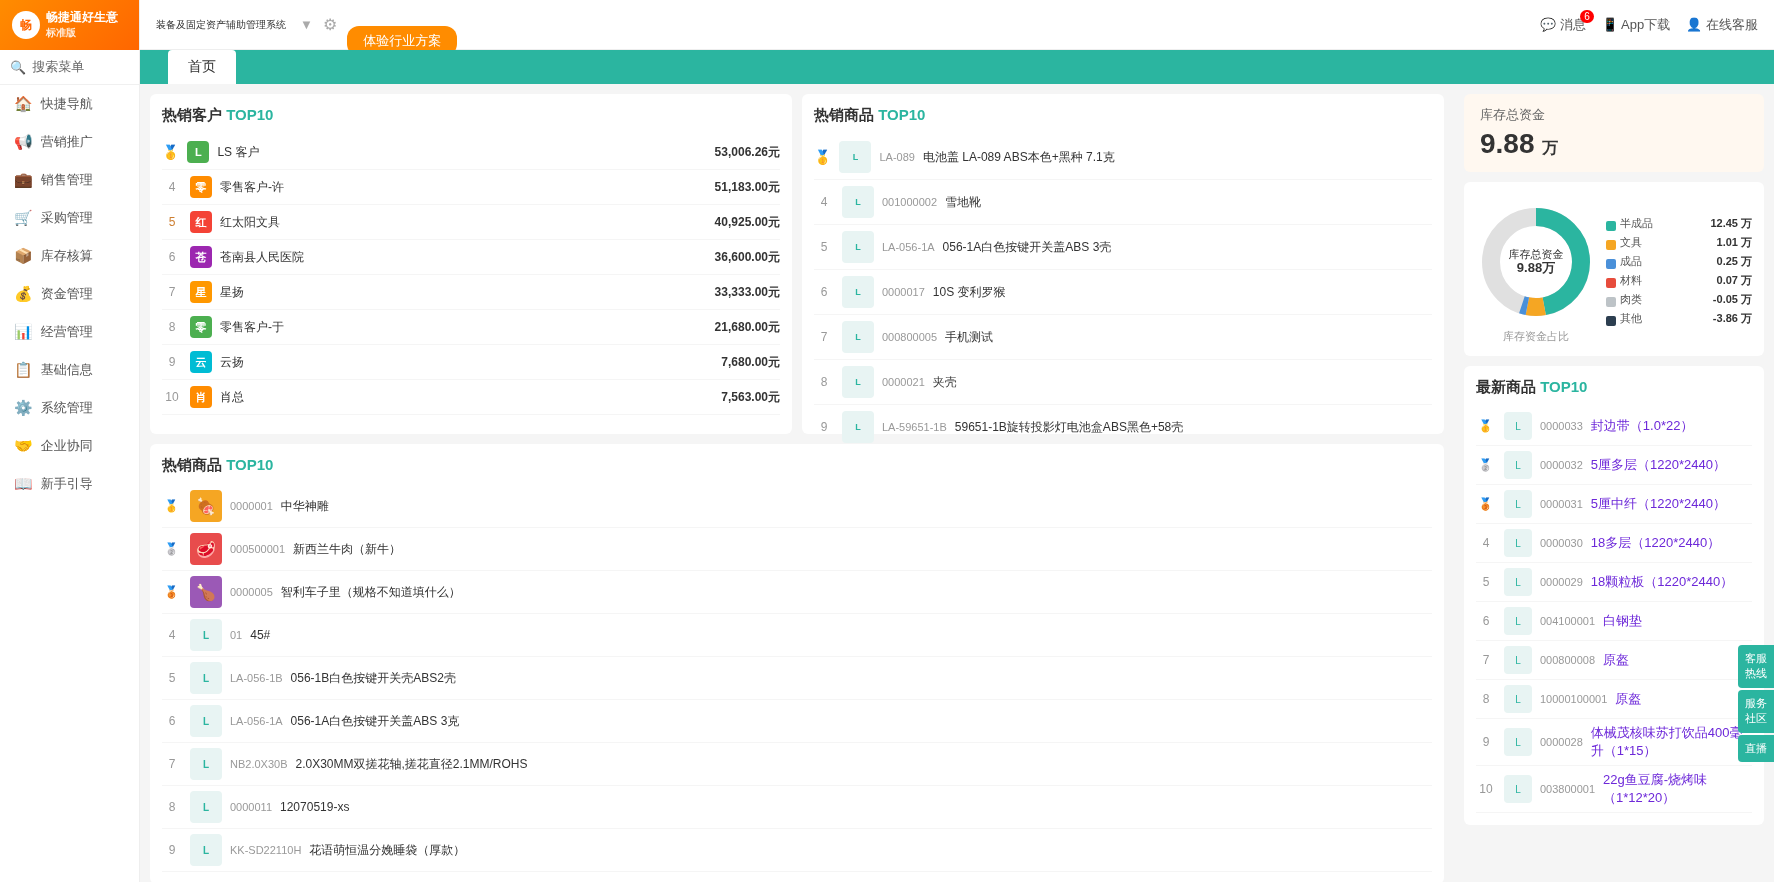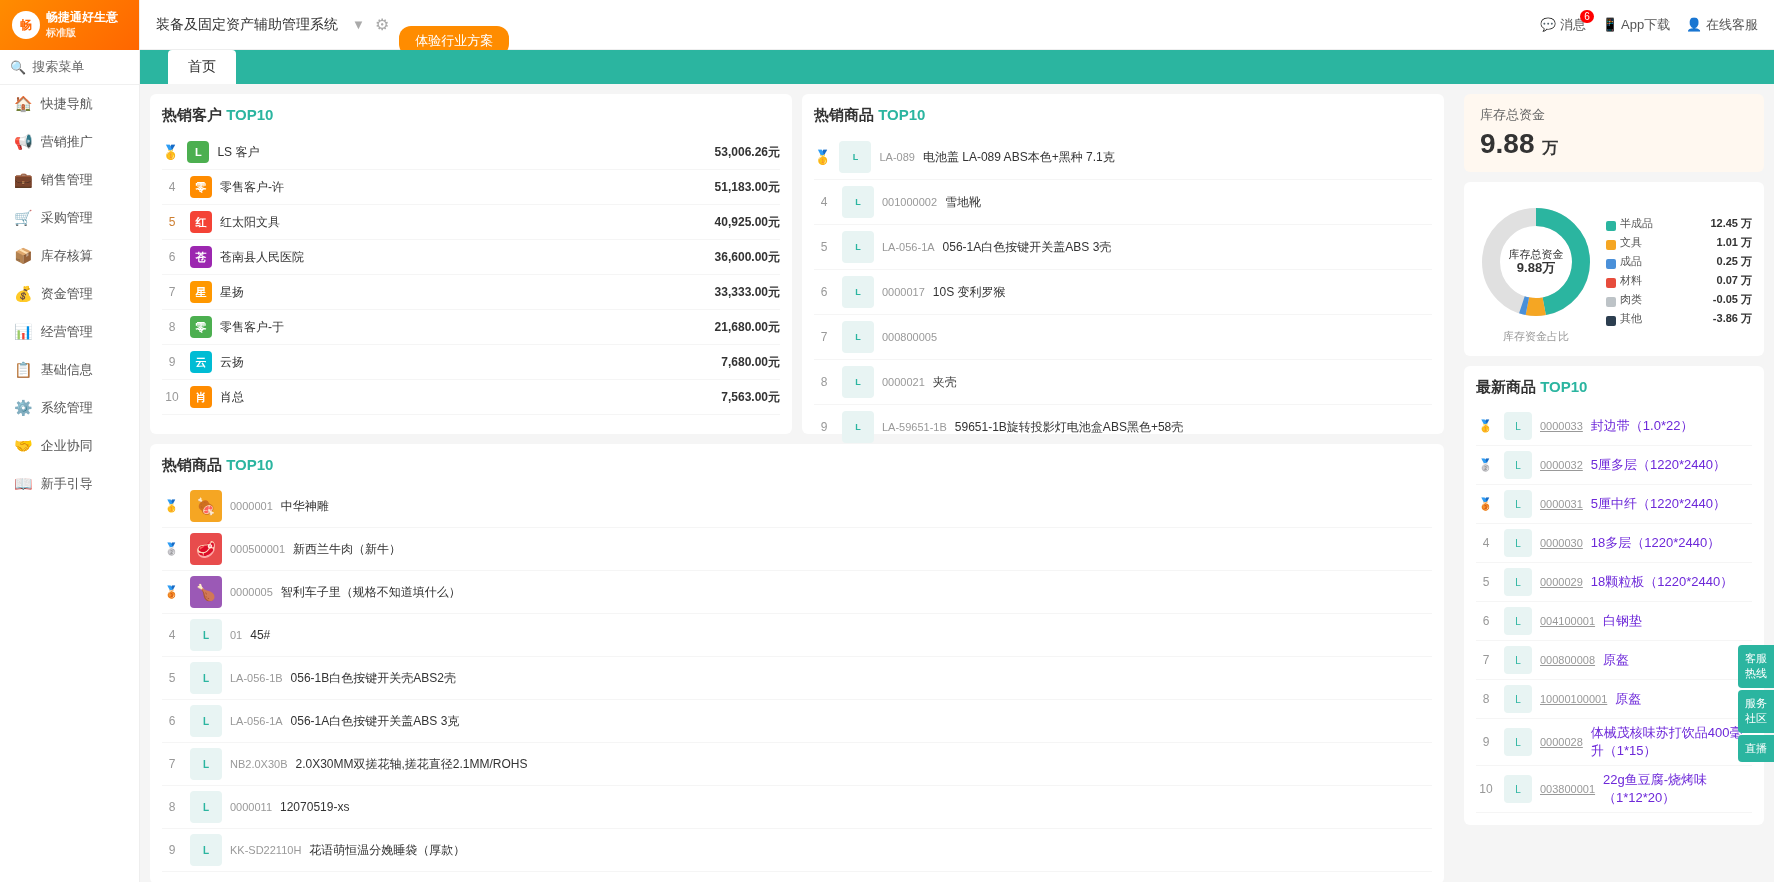--- a/index.html
+++ b/index.html
@@ -66,21 +66,21 @@
       background: #fff;
       height: 50px;
       display: flex;
       align-items: center;
       padding: 0 16px;
       gap: 10px;
       border-bottom: 1px solid #eee;
       flex-shrink: 0;
     }
     .topbar-title {
-      font-size: 14px;
+      font-size: 10px;
       color: #333;
       margin-right: 4px;
     }
     .topbar-dropdown {
       color: #aaa;
       cursor: pointer;
     }
     .topbar-gear {
       color: #aaa;
       cursor: pointer;
@@ -304,21 +304,21 @@
       flex-shrink: 0;
     }
     .np-img-placeholder {
       width: 28px; height: 28px;
       border-radius: 4px;
       background: #e8f4f3;
       display: flex; align-items: center; justify-content: center;
       font-size: 10px; color: #2bb5a0;
       flex-shrink: 0;
     }
-    .np-code { color: #999; font-size: 11px; white-space: nowrap; text-decoration: underline; }
+    .np-code { color: #999; font-size: 11px; white-space: nowrap; }
     .np-name { color: #6d28d9; font-size: 13px; flex: 1; }
 
     
     .float-cs {
       position: fixed;
       right: 0;
       bottom: 120px;
       display: flex;
       flex-direction: column;
       gap: 2px;
@@ -526,20 +526,21 @@
             <div class="rank-item">
               <span class="rank-num">6</span>
               <div class="product-img-placeholder" style="font-size:9px;">L</div>
               <span class="product-code">0000017</span>
               <span class="product-name">10S 变利罗猴</span>
             </div>
             <div class="rank-item">
               <span class="rank-num">7</span>
               <div class="product-img-placeholder" style="font-size:9px;">L</div>
               <span class="product-code">000800005</span>
+              <span class="product-name">手机测试</span>
             </div>
             <div class="rank-item">
               <span class="rank-num">8</span>
               <div class="product-img-placeholder" style="font-size:9px;">L</div>
               <span class="product-code">0000021</span>
               <span class="product-name">夹壳</span>
             </div>
             <div class="rank-item">
               <span class="rank-num">9</span>
               <div class="product-img-placeholder" style="font-size:9px;">L</div>

